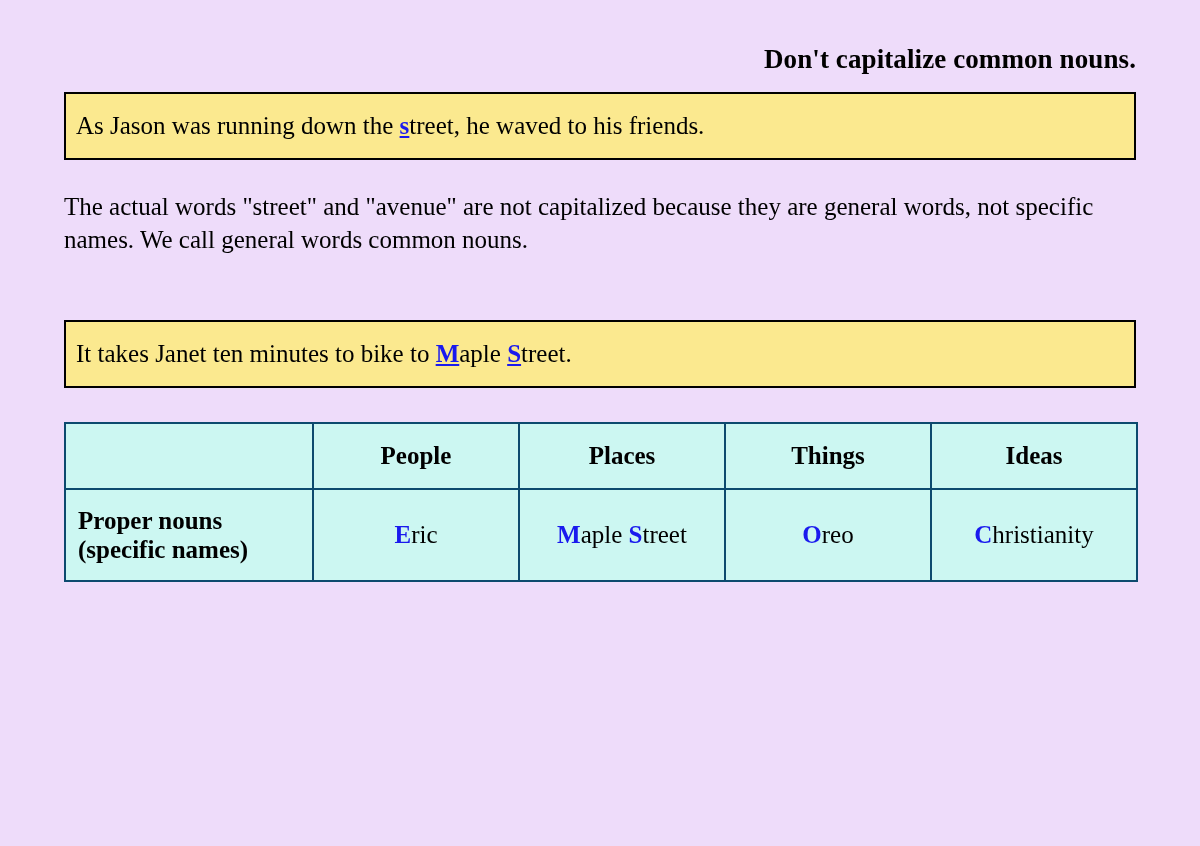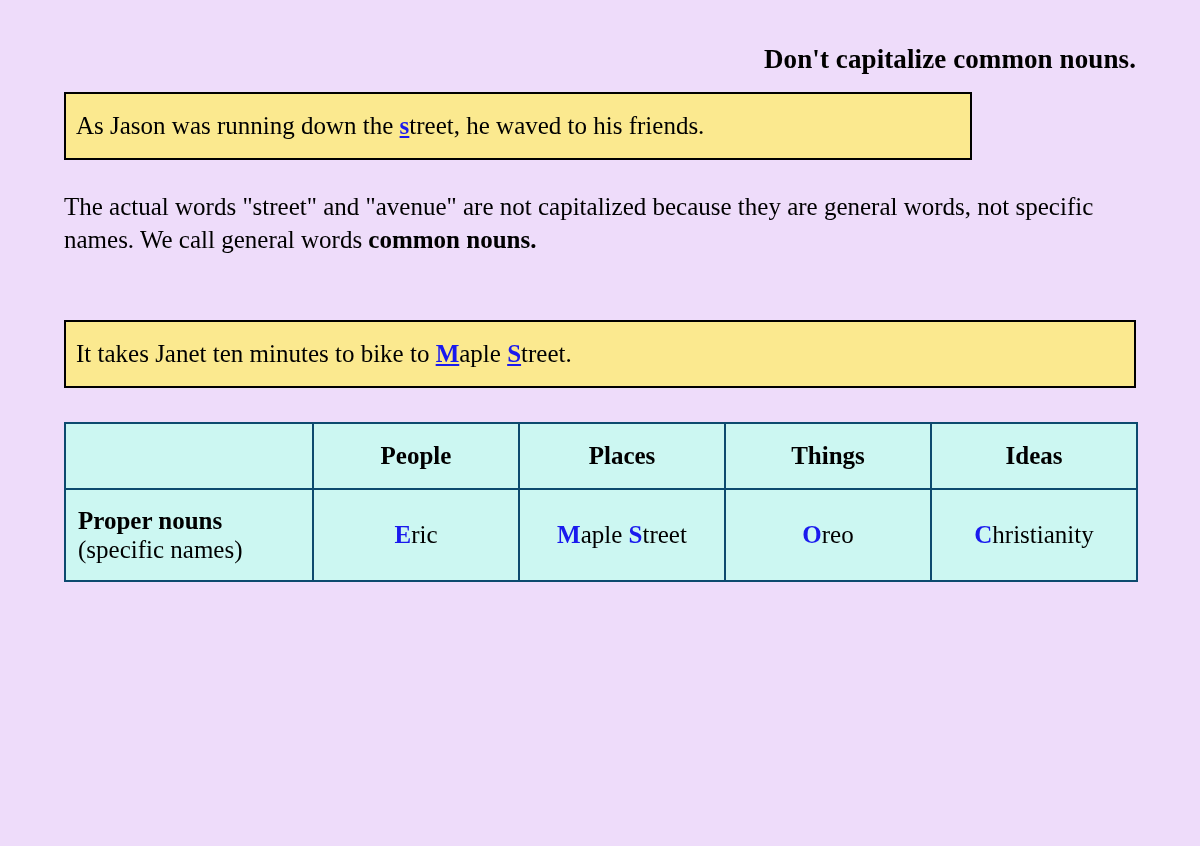--- a/index.html
+++ b/index.html
@@ -31,37 +31,37 @@
   }
   .example-box {
     background: #fbe98f;
     border: 2px solid #000000;
     box-sizing: border-box;
     font-size: 25px;
     line-height: 1.2;
     padding: 17px 10px 17px 10px;
   }
   .example-box.first {
-    width: 908px;
+    width: 1072px;
     margin: 0 0 0 0;
   }
   .example-box.second {
     width: 1072px;
     margin: 0;
   }
   .body-text {
     font-size: 25px;
     line-height: 1.32;
     margin: 0;
   }
   .spacer-26 { height: 26px; }
   .spacer-30 { height: 30px; }
   .spacer-38 { height: 38px; }
   .spacer-34 { height: 34px; }
-  b, strong { font-weight: bold; }
+  b, strong { font-weight: normal; }
   .hl {
     color: #1a1aee;
     font-weight: bold;
   }
   .hl-u {
     color: #1a1aee;
     font-weight: bold;
     text-decoration: underline;
   }
   table.nouns-table {
@@ -86,21 +86,21 @@
   table.nouns-table td.rowhead {
     text-align: left;
     padding-left: 12px;
     line-height: 1.18;
   }
   table.nouns-table td.rowhead .rh-title {
     font-weight: bold;
     display: block;
   }
   table.nouns-table td.rowhead .rh-sub {
-    font-weight: normal;
+    font-weight: bold;
     display: block;
   }
   table.nouns-table tr.data-row td {
     height: 90px;
   }
   col.c0 { width: 248px; }
   col.c1 { width: 206px; }
   col.c2 { width: 206px; }
   col.c3 { width: 206px; }
   col.c4 { width: 206px; }

